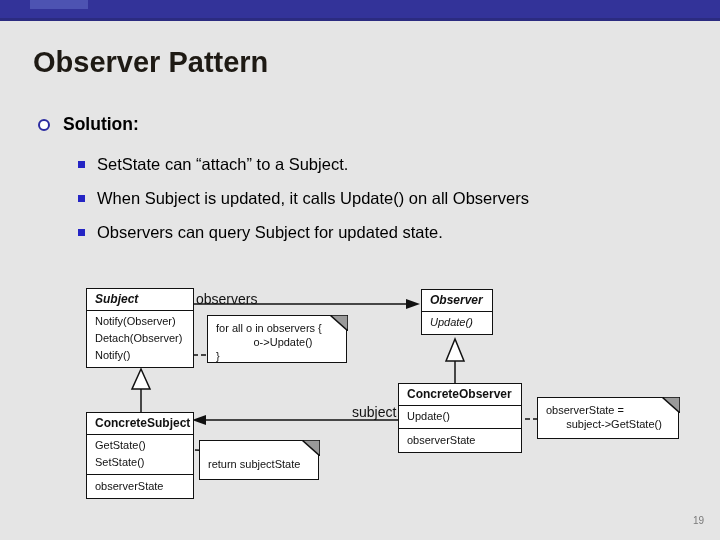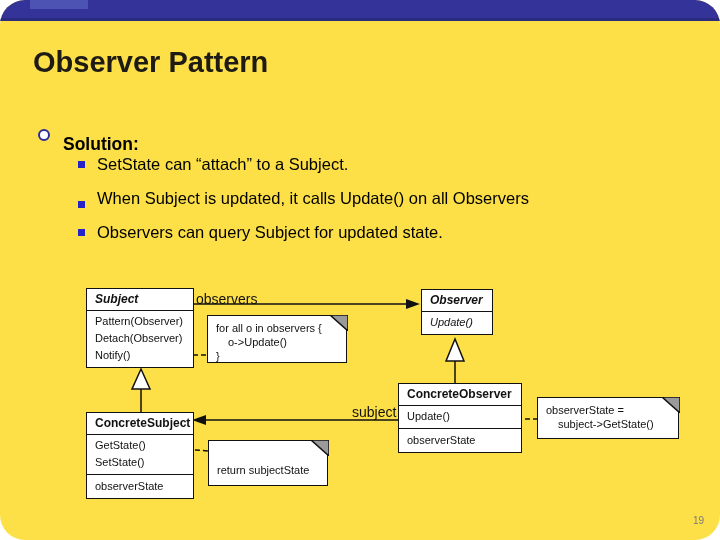--- a/index.html
+++ b/index.html
@@ -1,51 +1,51 @@
 <!DOCTYPE html>
 <html><head>
 <meta charset="utf-8">
 <style>
   html,body { margin:0; padding:0; background:#ffffff; }
   .slide {
-    position:relative; width:720px; height:540px; background:#fde047;
-    font-family:"Liberation Sans", sans-serif; overflow:hidden; color:#000;border-radius:25px;
+    position:relative; width:720px; height:540px; background:#e5e5e5;
+    font-family:"Liberation Sans", sans-serif; overflow:hidden; color:#000;
   }
   
   .topbar { position:absolute; left:0; top:0; width:720px; height:18px;
             background:#333399; border-bottom:3px solid #2b2b80; }
   .topbar-accent { position:absolute; left:30px; top:0; width:58px; height:9px;
             background:#4d53b2; }
   
   .title { position:absolute; left:33px; top:46px; margin:0;
            font-size:29px; font-weight:bold; color:#1e1a14; letter-spacing:0; }
   
   .b1row { position:absolute; left:38px; top:114px; display:flex; align-items:center; }
   .b1dot { width:8px; height:8px; border:2.5px solid #2b2ba0; border-radius:50%;
            margin-right:13px; background:#fff; }
-  .b1text { font-size:17.5px; font-weight:bold; color:#000;margin-top:20px; }
+  .b1text { font-size:17.5px; font-weight:bold; color:#000; }
   .b2row { position:absolute; left:78px; display:flex; align-items:flex-start; }
   .b2sq { width:7px; height:7px; background:#2424c4; margin:6px 12px 0 0; flex:none; }
   .b2text { font-size:16.5px; color:#000; }
   
   .diagram { position:absolute; left:0; top:0; width:720px; height:540px; }
   .dsvg { position:absolute; left:0; top:0; }
   .cls { position:absolute; background:#fff; border:1.5px solid #111;
          font-size:11px; color:#111; }
   .cls-h { height:21px; line-height:21px; padding:0 8px; font-weight:bold;
            font-size:12px; border-bottom:1.5px solid #111; white-space:nowrap; }
   .italic { font-style:italic; }
   .cls-sec { padding:2px 8px 3px 8px; }
   .cls-sec .m { line-height:17px; white-space:nowrap; }
   .cls-attr { border-top:1.5px solid #111; padding:3px 8px; }
   .cls-attr .m { line-height:17px; white-space:nowrap; }
   .note { position:absolute; background:#fff; border:1.5px solid #111;
           font-size:11px; color:#111; padding:5px 8px; }
   .note .nline { line-height:14px; white-space:nowrap; }
-  .note .ind { padding-left:12px; }
+  .note .ind { padding-left:12px;text-align:center; }
   .dogear { position:absolute; top:-1.5px; right:-1.5px; }
   .assoc-label { position:absolute; font-size:14px; color:#111; white-space:nowrap; }
   .pageno { position:absolute; right:16px; top:515px; font-size:10px; color:#7a7a7a; }
 </style>
 </head>
 <body>
 
 <div class="slide">
 
   <div class="topbar">
@@ -56,21 +56,21 @@
 
   <div class="b1row">
     <span class="b1dot"></span>
     <span class="b1text">Solution:</span>
   </div>
 
   <div class="b2row" style="top:155px; width:600px;">
     <span class="b2sq"></span>
     <span class="b2text">SetState can “attach” to a Subject.</span>
   </div>
-  <div class="b2row" style="top:189px; width:600px;align-items:flex-end;">
+  <div class="b2row" style="top:189px; width:600px;">
     <span class="b2sq"></span>
     <span class="b2text">When Subject is updated, it calls Update() on all Observers</span>
   </div>
   <div class="b2row" style="top:223px; width:600px;">
     <span class="b2sq"></span>
     <span class="b2text">Observers can query Subject for updated state.</span>
   </div>
 
   <div class="diagram">
 
@@ -94,21 +94,21 @@
       <circle cx="166" cy="447" r="3.5" fill="#fff" stroke="#111" stroke-width="1.5"></circle>
       <line x1="171" y1="448" x2="208" y2="451" stroke="#111" stroke-width="1.5" stroke-dasharray="5,3"></line>
 
       <circle cx="496" cy="419" r="3.5" fill="#fff" stroke="#111" stroke-width="1.5"></circle>
       <line x1="501" y1="419" x2="537" y2="419" stroke="#111" stroke-width="1.5" stroke-dasharray="5,3"></line>
     </svg>
 
     <div class="cls" style="left:86px; top:288px; width:106px;">
       <div class="cls-h italic">Subject</div>
       <div class="cls-sec">
-        <div class="m">Pattern(Observer)</div>
+        <div class="m">Notify(Observer)</div>
         <div class="m">Detach(Observer)</div>
         <div class="m">Notify()</div>
       </div>
     </div>
 
     <div class="cls" style="left:421px; top:289px; width:70px;">
       <div class="cls-h italic">Observer</div>
       <div class="cls-sec">
         <div class="m italic">Update()</div>
       </div>
@@ -145,21 +145,21 @@
     </div>
 
     <div class="note" style="left:537px; top:397px; width:124px; height:30px;">
       <svg class="dogear" width="18" height="16">
         <polygon points="0,0 18,16 18,0" fill="#9a9a9a" stroke="#111" stroke-width="1.5"></polygon>
       </svg>
       <div class="nline">observerState =</div>
       <div class="nline ind">subject-&gt;GetState()</div>
     </div>
 
-    <div class="note" style="left:208px; top:440px; width:102px; height:17px; padding-top:22px;">
+    <div class="note" style="left:199px; top:440px; width:102px; height:17px; padding-top:16px;">
       <svg class="dogear" width="18" height="16">
         <polygon points="0,0 18,16 18,0" fill="#9a9a9a" stroke="#111" stroke-width="1.5"></polygon>
       </svg>
       <div class="nline">return subjectState</div>
     </div>
 
     <div class="assoc-label" style="left:196px; top:291px;">observers</div>
     <div class="assoc-label" style="left:352px; top:404px;">subject</div>
 
   </div>

